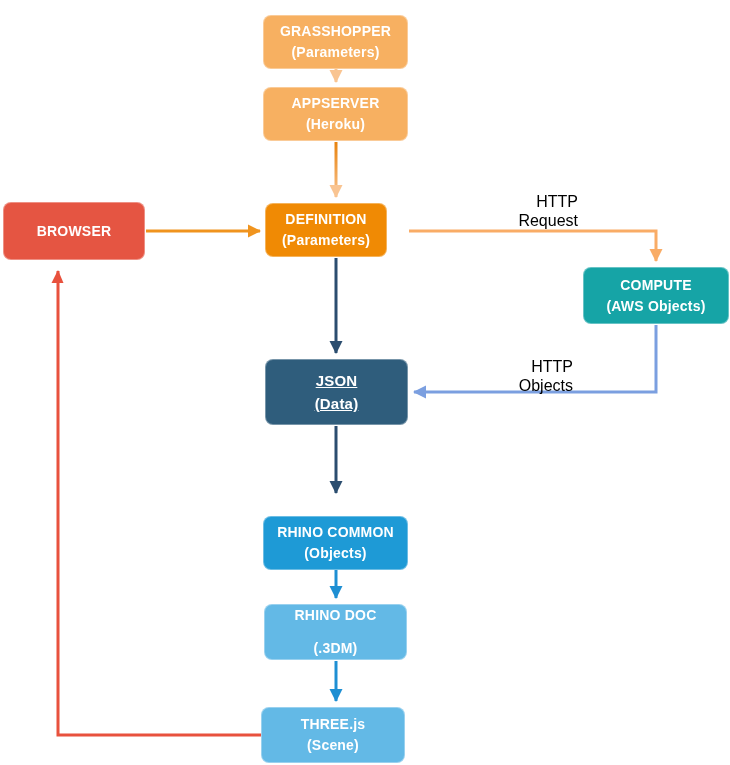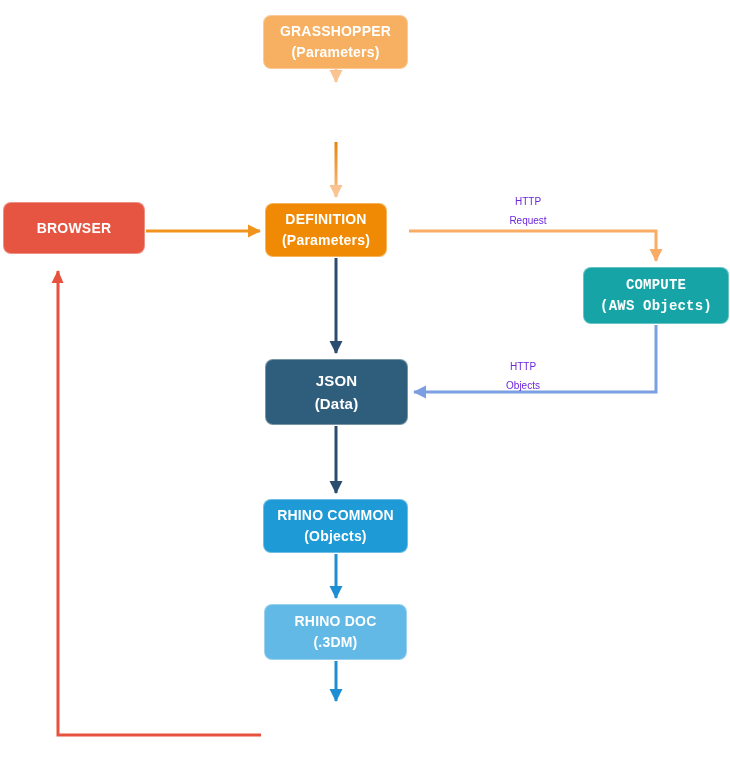--- a/index.html
+++ b/index.html
@@ -33,34 +33,34 @@
     text-align: center;
     font-weight: bold;
     font-size: 14px;
     line-height: 21px;
     box-sizing: border-box;
     border: 1px solid rgba(255,255,255,0.35);
     letter-spacing: 0.2px;
   }
   .node--grasshopper { left: 263px; top: 3px;   width: 145px; height: 54px; margin-top: 12px; }
   .node--appserver   { left: 263px; top: 87px;  width: 145px; height: 54px; }
-  .node--browser     { left: 3px;   top: 202px; width: 142px; height: 52px; }
+  .node--browser     { left: 3px;   top: 202px; width: 142px; height: 58px; }
   .node--definition  { left: 265px; top: 203px; width: 122px; height: 54px; }
-  .node--compute     { left: 583px; top: 267px; width: 146px; height: 57px; font-family: Liberation Mono, monospace; }
-  .node--json        { left: 265px; top: 359px; width: 143px; height: 66px; font-size: 15px; line-height: 23px; }
+  .node--compute     { left: 583px; top: 267px; width: 146px; height: 57px; }
+  .node--json        { left: 265px; top: 359px; width: 143px; height: 66px; font-size: 15px; line-height: 23px; text-decoration: underline; }
   .node--rhino-common{ left: 263px; top: 499px; width: 145px; height: 54px; }
   .node--rhino-doc   { left: 264px; top: 604px; width: 143px; height: 56px; }
   .node--threejs     { left: 261px; top: 707px; width: 144px; height: 56px; }
   .edge-label {
     position: absolute;
     width: 100px;
-    text-align: center;
-    font-size: 10px;
+    text-align: right;
+    font-size: 16px;
     line-height: 19px;
-    color: #6d28d9;
+    color: #000000;
   }
   .edge-label--request  { left: 478px; top: 192px; }
   .edge-label--response { left: 473px; top: 357px; }
 </style>
 </head>
 <body>
 
 <div class="canvas">
 
   <svg class="connectors" viewBox="0 0 730 765" xmlns="http://www.w3.org/2000/svg">
@@ -111,50 +111,58 @@
     <path d="M336,661 V701" fill="none" stroke-width="3" marker-end="url(#arrowBlue)" stroke="#1E8FD3"></path>
 
     <path d="M261,735 H58 V271" fill="none" stroke-width="3" marker-end="url(#arrowRed)" stroke="#E8513D"></path>
   </svg>
 
   <div class="node node--grasshopper" style="background-color: rgb(247, 176, 97);">
     <span>GRASSHOPPER</span>
     <span>(Parameters)</span>
   </div>
 
+  <div class="node node--appserver" style="background-color: rgb(247, 176, 97);">
+    <span>APPSERVER</span>
+    <span>(Heroku)</span>
+  </div>
 
   <div class="node node--browser" style="background-color: rgb(229, 85, 66);">
     <span>BROWSER</span>
   </div>
 
   <div class="node node--definition" style="background-color: rgb(240, 138, 4);">
     <span>DEFINITION</span>
     <span>(Parameters)</span>
   </div>
 
   <div class="node node--compute" style="background-color: rgb(22, 164, 166);">
     <span>COMPUTE</span>
     <span>(AWS Objects)</span>
   </div>
 
   <div class="node node--json" style="background-color: rgb(47, 93, 124);">
     <span>JSON</span>
     <span>(Data)</span>
   </div>
 
-  <div class="node node--rhino-common" style="background-color: rgb(30, 154, 214);">
+  <div class="node node--rhino-common" style="background-color: rgb(30, 154, 214); margin-top: 17px;">
     <span>RHINO COMMON</span>
     <span>(Objects)</span>
   </div>
 
-  <div class="node node--rhino-doc" style="background-color: rgb(99, 185, 230);">
+  <div class="node node--rhino-doc" style="background-color: rgb(99, 185, 230); justify-content: space-between;">
     <span>RHINO DOC</span>
     <span>(.3DM)</span>
   </div>
 
+  <div class="node node--threejs" style="background-color: rgb(99, 185, 230);">
+    <span>THREE.js</span>
+    <span>(Scene)</span>
+  </div>
 
   <div class="edge-label edge-label--request">
     <div>HTTP</div>
     <div>Request</div>
   </div>
 
   <div class="edge-label edge-label--response">
     <div>HTTP</div>
     <div>Objects</div>
   </div>

